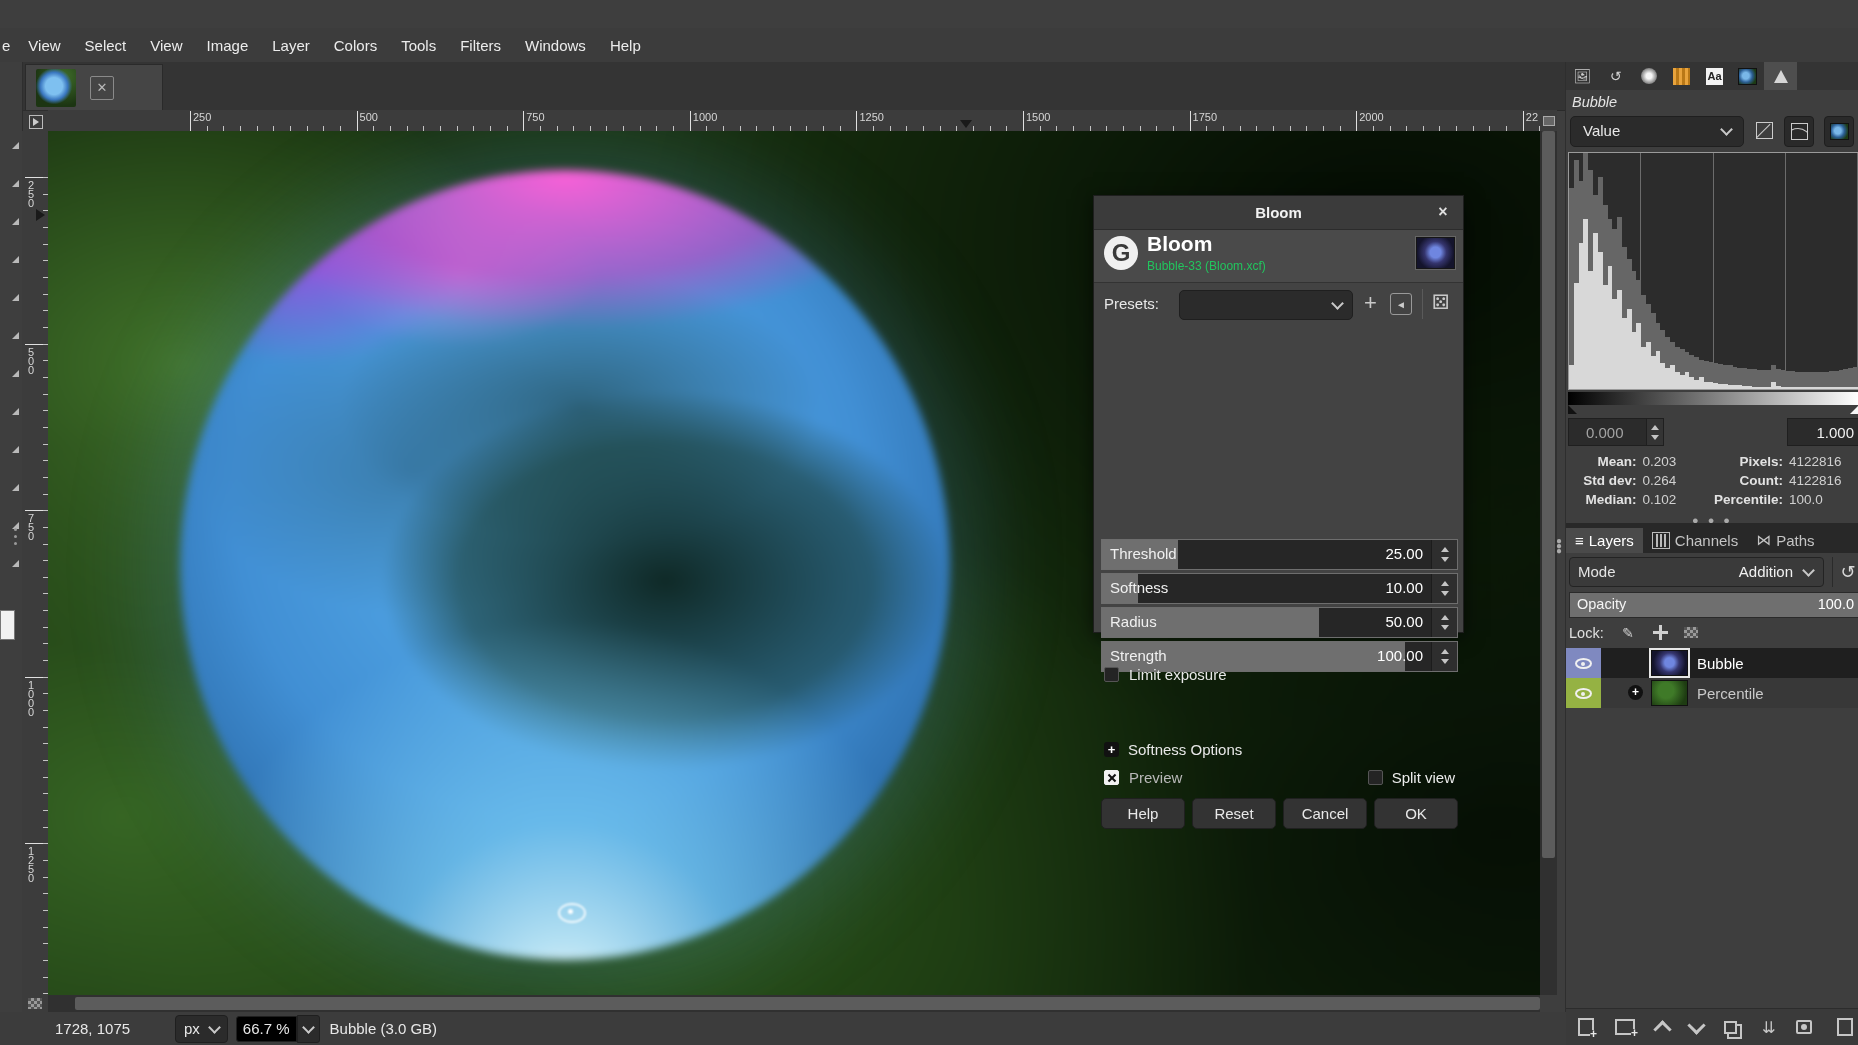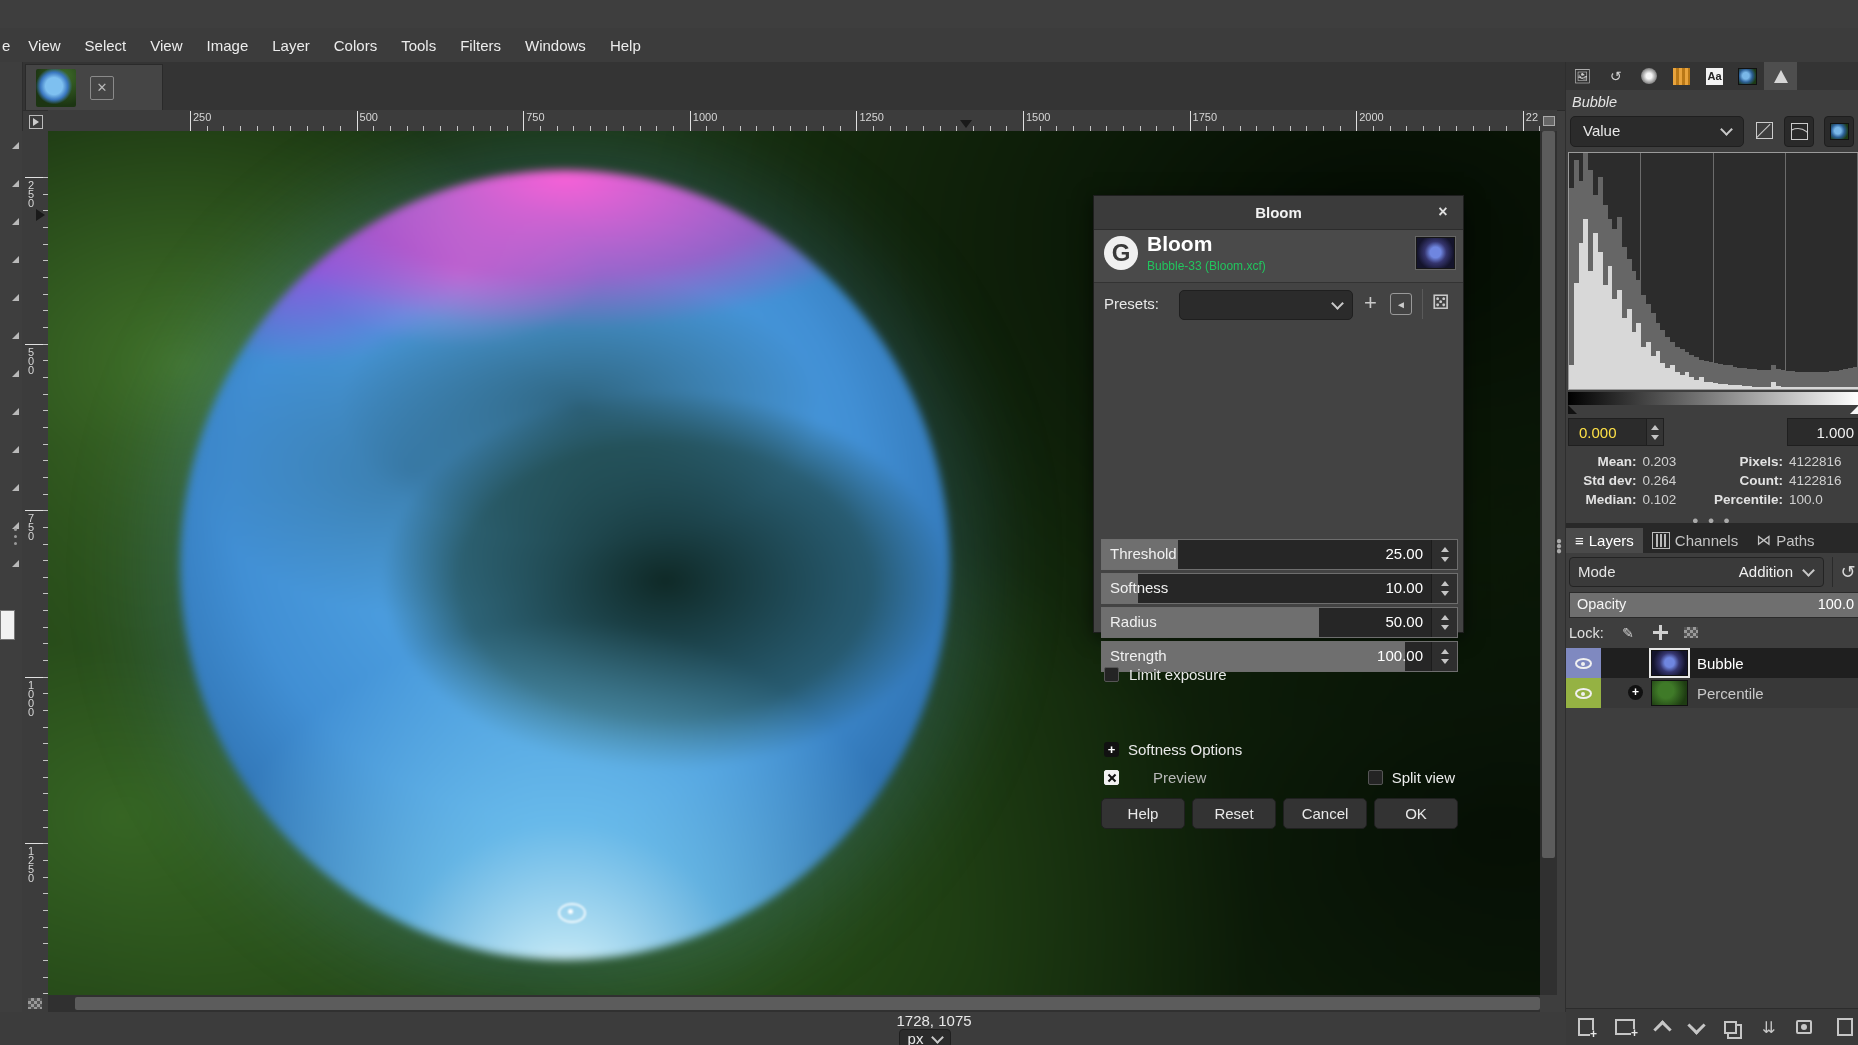--- a/index.html
+++ b/index.html
@@ -73,21 +73,21 @@
   
   #vscroll{left:1540px;top:131px;width:17px;height:864px;background:#303030;}
   #vscroll .thumb{position:absolute;left:2px;top:0;width:13px;height:727px;background:#5c5c5c;border-radius:2px;}
   #hscroll{left:48px;top:995px;width:1492px;height:17px;background:#303030;}
   #hscroll .thumb{position:absolute;top:2px;left:27px;width:1465px;height:13px;background:#5c5c5c;border-radius:2px;}
   #nav-corner{left:1540px;top:110px;width:17px;height:21px;background:#3c3c3c;display:flex;align-items:center;justify-content:center;}
   #nav-corner span{width:10px;height:8px;border:1px solid #aaa;background:#666;}
   #qmask-corner{left:22px;top:995px;width:26px;height:17px;background:#3c3c3c;display:flex;align-items:center;justify-content:center;}
   .checker{width:14px;height:11px;background-image:linear-gradient(45deg,#999 25%,transparent 25%,transparent 75%,#999 75%),linear-gradient(45deg,#999 25%,transparent 25%,transparent 75%,#999 75%);background-size:6px 6px;background-position:0 0,3px 3px;background-color:#555;}
   
-  #statusbar{left:0;top:1012px;width:1858px;height:33px;background:#3c3c3c;display:flex;align-items:center;font-size:15px;color:#e8e8e8;flex-direction:column;}
+  #statusbar{left:0;top:1012px;width:1858px;height:33px;background:#3c3c3c;display:flex;align-items:center;font-size:15px;color:#e8e8e8;}
   #status-pos{margin-left:55px;width:120px;}
   .mini-combo{display:flex;align-items:center;gap:10px;background:#2b2b2b;border:1px solid #1f1f1f;border-radius:4px;height:26px;padding:0 8px;margin-right:8px;}
   #zoom-entry{background:#000000;border:1px solid #1f1f1f;height:24px;display:flex;align-items:center;padding:0 6px;border-radius:3px 0 0 3px;}
   #zoom-btn{background:#2b2b2b;border:1px solid #1f1f1f;height:26px;display:flex;align-items:center;padding:0 6px;border-radius:0 3px 3px 0;margin-right:10px;}
   .chev{display:inline-block;width:7px;height:7px;border-right:2px solid #c8c8c8;border-bottom:2px solid #c8c8c8;transform:rotate(45deg);margin-top:-3px;}
   
   #dialog{left:1093px;top:195px;width:371px;height:438px;background:#434343;border:1px solid #1e1e1e;
     box-shadow:0 4px 18px rgba(0,0,0,.55);box-sizing:border-box;}
   #dlg-titlebar{position:relative;height:33px;background:#3b3b3b;border-bottom:1px solid #2c2c2c;
     display:flex;align-items:center;justify-content:center;font-weight:bold;font-size:15px;color:#f2f2f2;}
@@ -119,21 +119,21 @@
   .checkbox.checked{background:#f2f2f2;border-color:#f2f2f2;position:relative;}
   .checkbox.checked::before,.checkbox.checked::after{content:"";position:absolute;left:2px;top:6px;width:10px;height:2px;background:#111;}
   .checkbox.checked::before{transform:rotate(45deg);} .checkbox.checked::after{transform:rotate(-45deg);}
   #limit-row{position:absolute;left:10px;top:470px;display:flex;align-items:center;gap:10px;font-size:15px;color:#e8e8e8;}
   #clipping-row{position:absolute;left:7px;top:497px;width:357px;height:36px;background:#2b2b2b;border:1px solid #1f1f1f;border-radius:5px;box-sizing:border-box;}
   #clipping-label{position:absolute;left:10px;top:8px;font-size:15px;color:#e8e8e8;}
   #clipping-value{position:absolute;right:32px;top:8px;font-size:15px;color:#e8e8e8;}
   #clipping-row .chev{position:absolute;right:12px;top:14px;}
   #blending-row{position:absolute;left:10px;top:545px;display:flex;align-items:center;gap:9px;font-size:15px;color:#e8e8e8;}
   .expander{width:15px;height:15px;background:#111;border-radius:3px;color:#fff;font-weight:bold;font-size:13px;line-height:15px;text-align:center;}
-  #preview-row{position:absolute;left:10px;top:573px;width:351px;display:flex;align-items:center;font-size:15px;gap:24px;}
+  #preview-row{position:absolute;left:10px;top:573px;width:351px;display:flex;align-items:center;font-size:15px;}
   #preview-label{margin-left:10px;color:#b9b9b9;}
   #splitview-wrap{margin-left:auto;display:flex;align-items:center;gap:9px;color:#ececec;}
   #dlg-buttons{position:absolute;left:7px;top:602px;width:357px;display:flex;gap:7px;}
   .dlg-btn{flex:1;height:29px;background:#333;border:1px solid #202020;border-radius:5px;color:#e8e8e8;
     font-size:15px;display:flex;align-items:center;justify-content:center;}
   
   #dock{left:1565px;top:62px;width:293px;height:950px;background:#3e3e3e;border-left:1px solid #2e2e2e;}
   #dock-tabstrip{position:absolute;left:0;top:0;width:293px;height:28px;background:#343434;display:flex;}
   .dock-tab{width:33px;height:28px;display:flex;align-items:center;justify-content:center;}
   .dock-tab.active{background:#4e4e4e;}
@@ -154,21 +154,21 @@
   .log-glyph{width:15px;height:15px;border:1px solid #ccc;position:relative;overflow:hidden;}
   .log-glyph::after{content:"";position:absolute;left:-6px;bottom:-9px;width:22px;height:18px;border-radius:50%;border:1px solid #ccc;}
   #histogram{position:absolute;left:2px;top:90px;width:291px;height:238px;background:#2c2c2c;border:1px solid #9a9a9a;box-sizing:border-box;}
   .hist-grid{position:absolute;top:0;bottom:0;width:1px;background:#8f8f8f;opacity:.65;}
   .hist-series{position:absolute;left:0;right:0;bottom:0;top:0;display:flex;align-items:flex-end;}
   .hist-series div{flex:1;}
   #grad-bar{position:absolute;left:2px;top:330px;width:291px;height:13px;background:linear-gradient(90deg,#000,#fff);}
   #grad-lo{position:absolute;left:2px;top:343px;width:0;height:0;border-bottom:9px solid #111;border-right:9px solid transparent;}
   #grad-hi{position:absolute;left:284px;top:343px;width:0;height:0;border-bottom:9px solid #f5f5f5;border-left:9px solid transparent;}
   #range-row{position:absolute;left:2px;top:356px;width:291px;height:30px;font-size:15px;}
-  #range-low{position:absolute;left:0;top:0;width:92px;height:28px;background:#2b2b2b;border:1px solid #1f1f1f;display:flex;align-items:center;padding-left:10px;box-sizing:border-box;color:#fde047;}
+  #range-low{position:absolute;left:0;top:0;width:92px;height:28px;background:#2b2b2b;border:1px solid #1f1f1f;display:flex;align-items:center;padding-left:17px;box-sizing:border-box;color:#a3a3a3;}
   #range-low-spin{position:absolute;left:78px;top:0;width:18px;height:28px;background:#343434;border:1px solid #1f1f1f;display:flex;flex-direction:column;align-items:center;justify-content:space-around;padding:3px 0;box-sizing:border-box;}
   #range-high{position:absolute;right:0;top:0;width:72px;height:28px;background:#2b2b2b;border:1px solid #1f1f1f;display:flex;align-items:center;justify-content:flex-end;padding-right:4px;box-sizing:border-box;color:#f0f0f0;}
   #stats{position:absolute;left:0;top:392px;width:293px;font-size:13.5px;}
   .stat-line{display:flex;margin-bottom:4px;}
   .stat-cell{display:flex;flex:1;}
   .stat-label{font-weight:bold;color:#e2e2e2;flex:1;text-align:right;margin-right:6px;}
   .stat-value{color:#d0d0d0;width:70px;}
   #dots-h{position:absolute;left:0;top:452px;width:293px;text-align:center;color:#aaa;font-size:11px;letter-spacing:3px;}
   #layers-tabstrip{position:absolute;left:0;top:461px;width:293px;height:30px;background:#282828;display:flex;align-items:flex-end;font-size:15px;}
   .ltab{display:flex;align-items:center;gap:5px;padding:4px 9px;color:#c4c4c4;}

